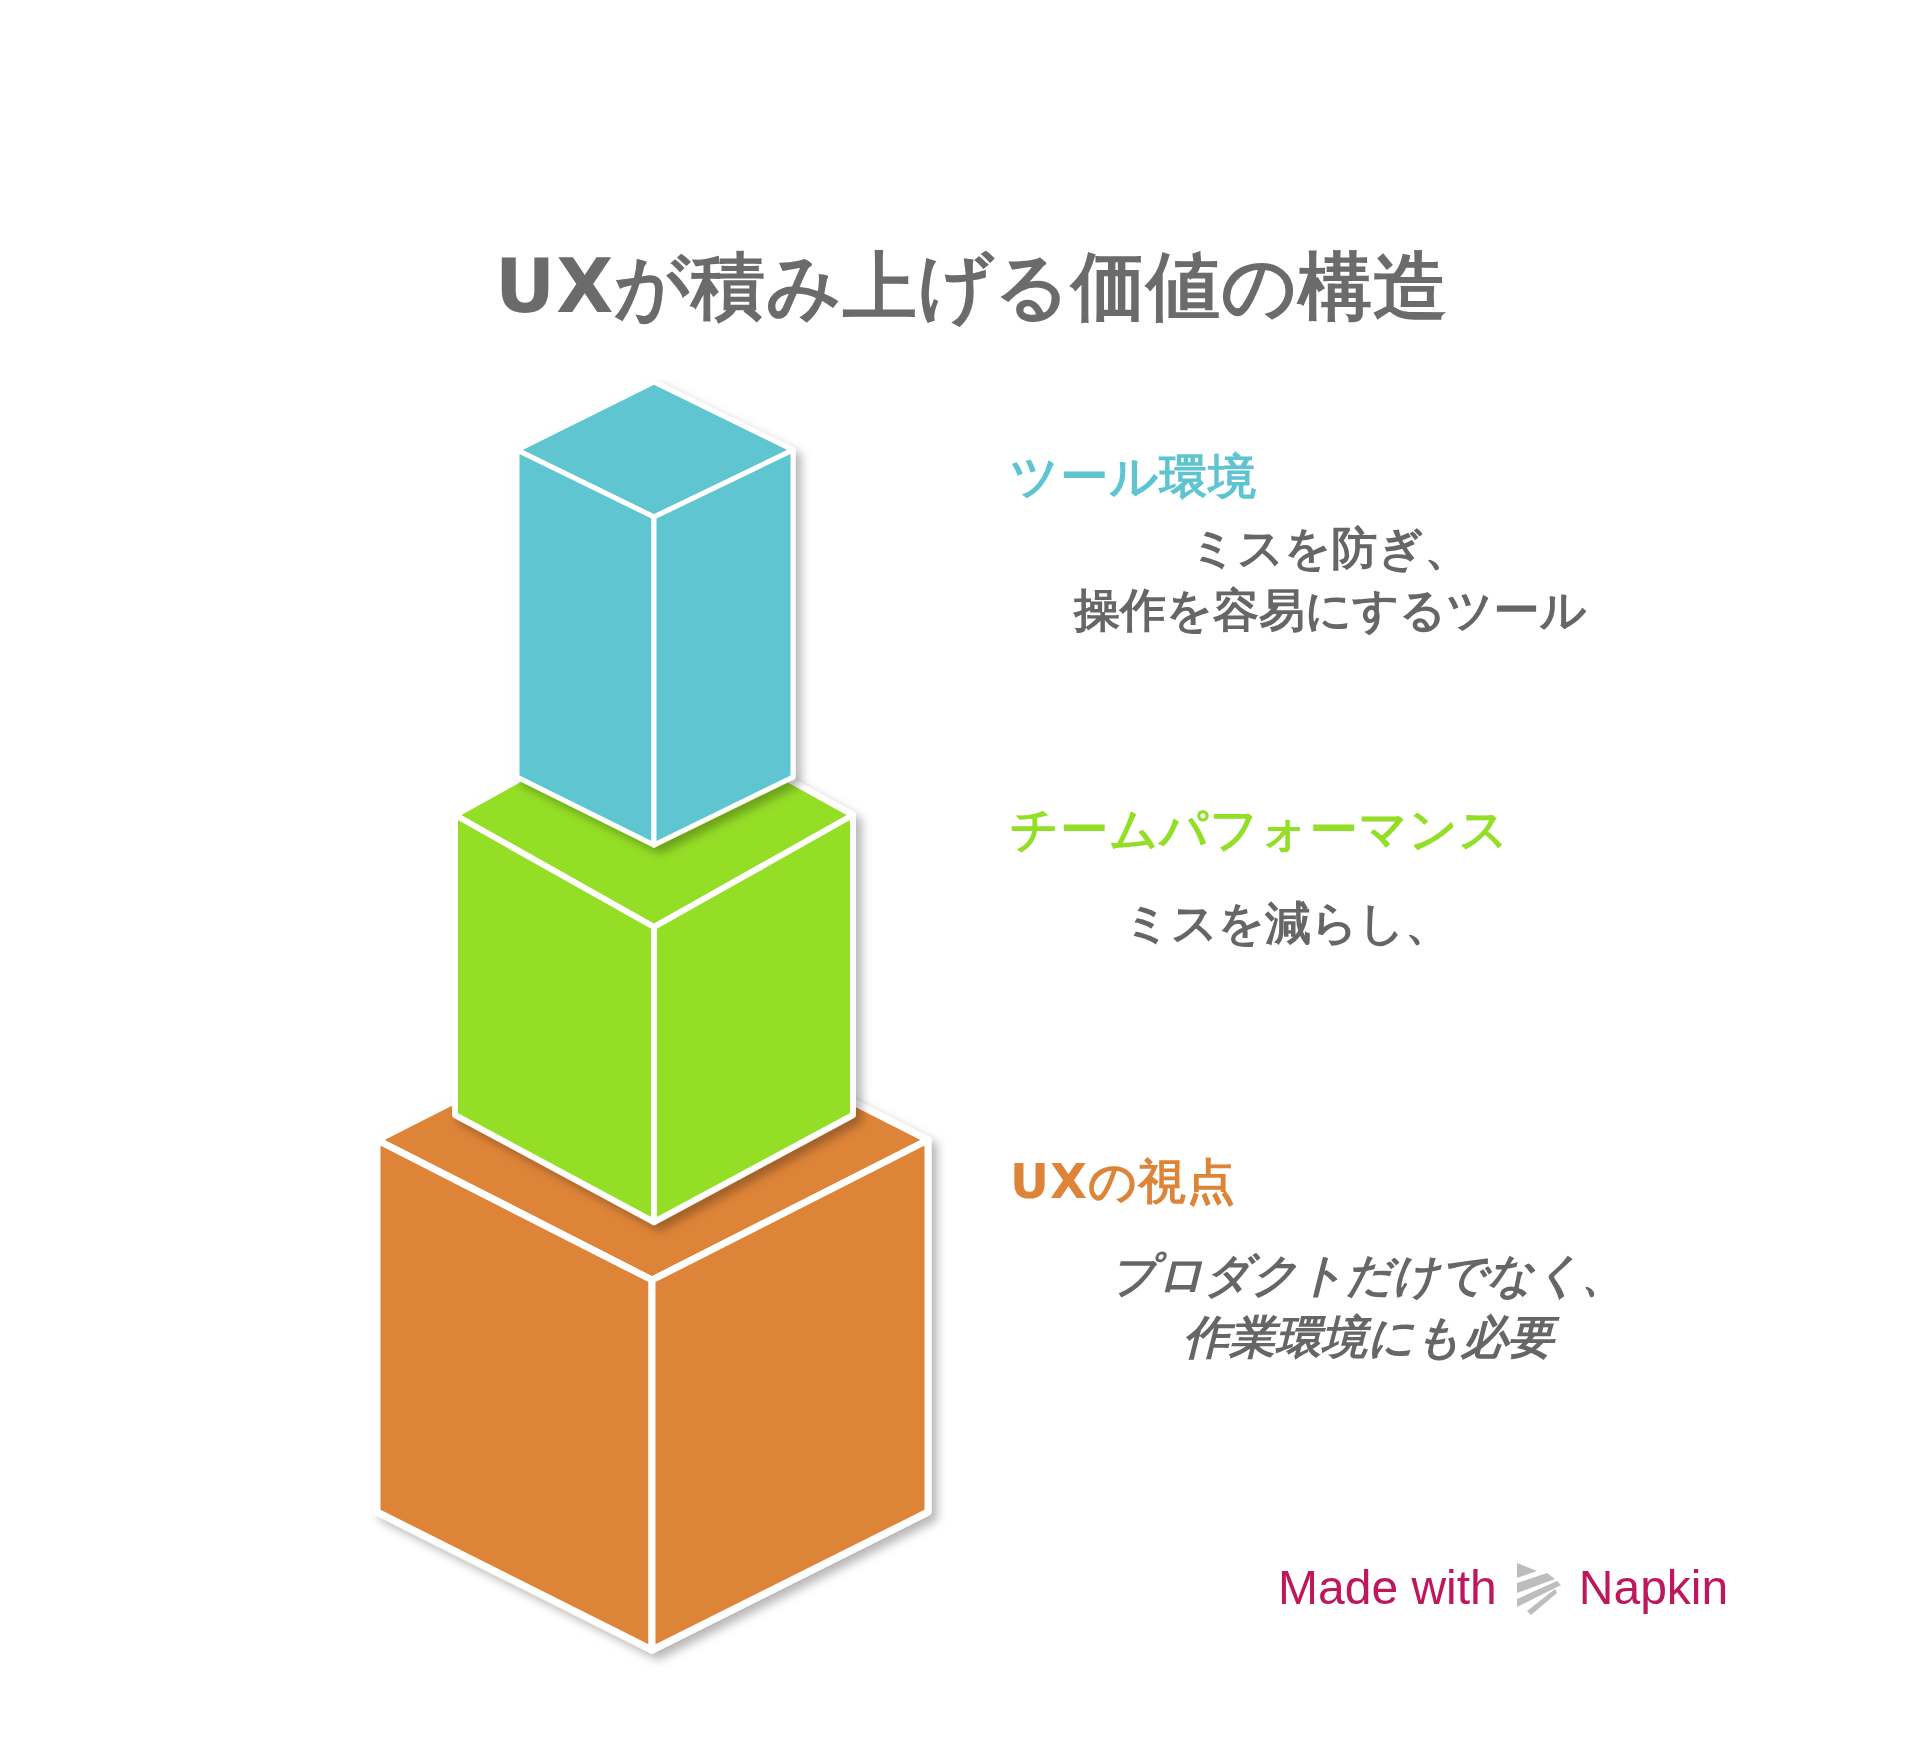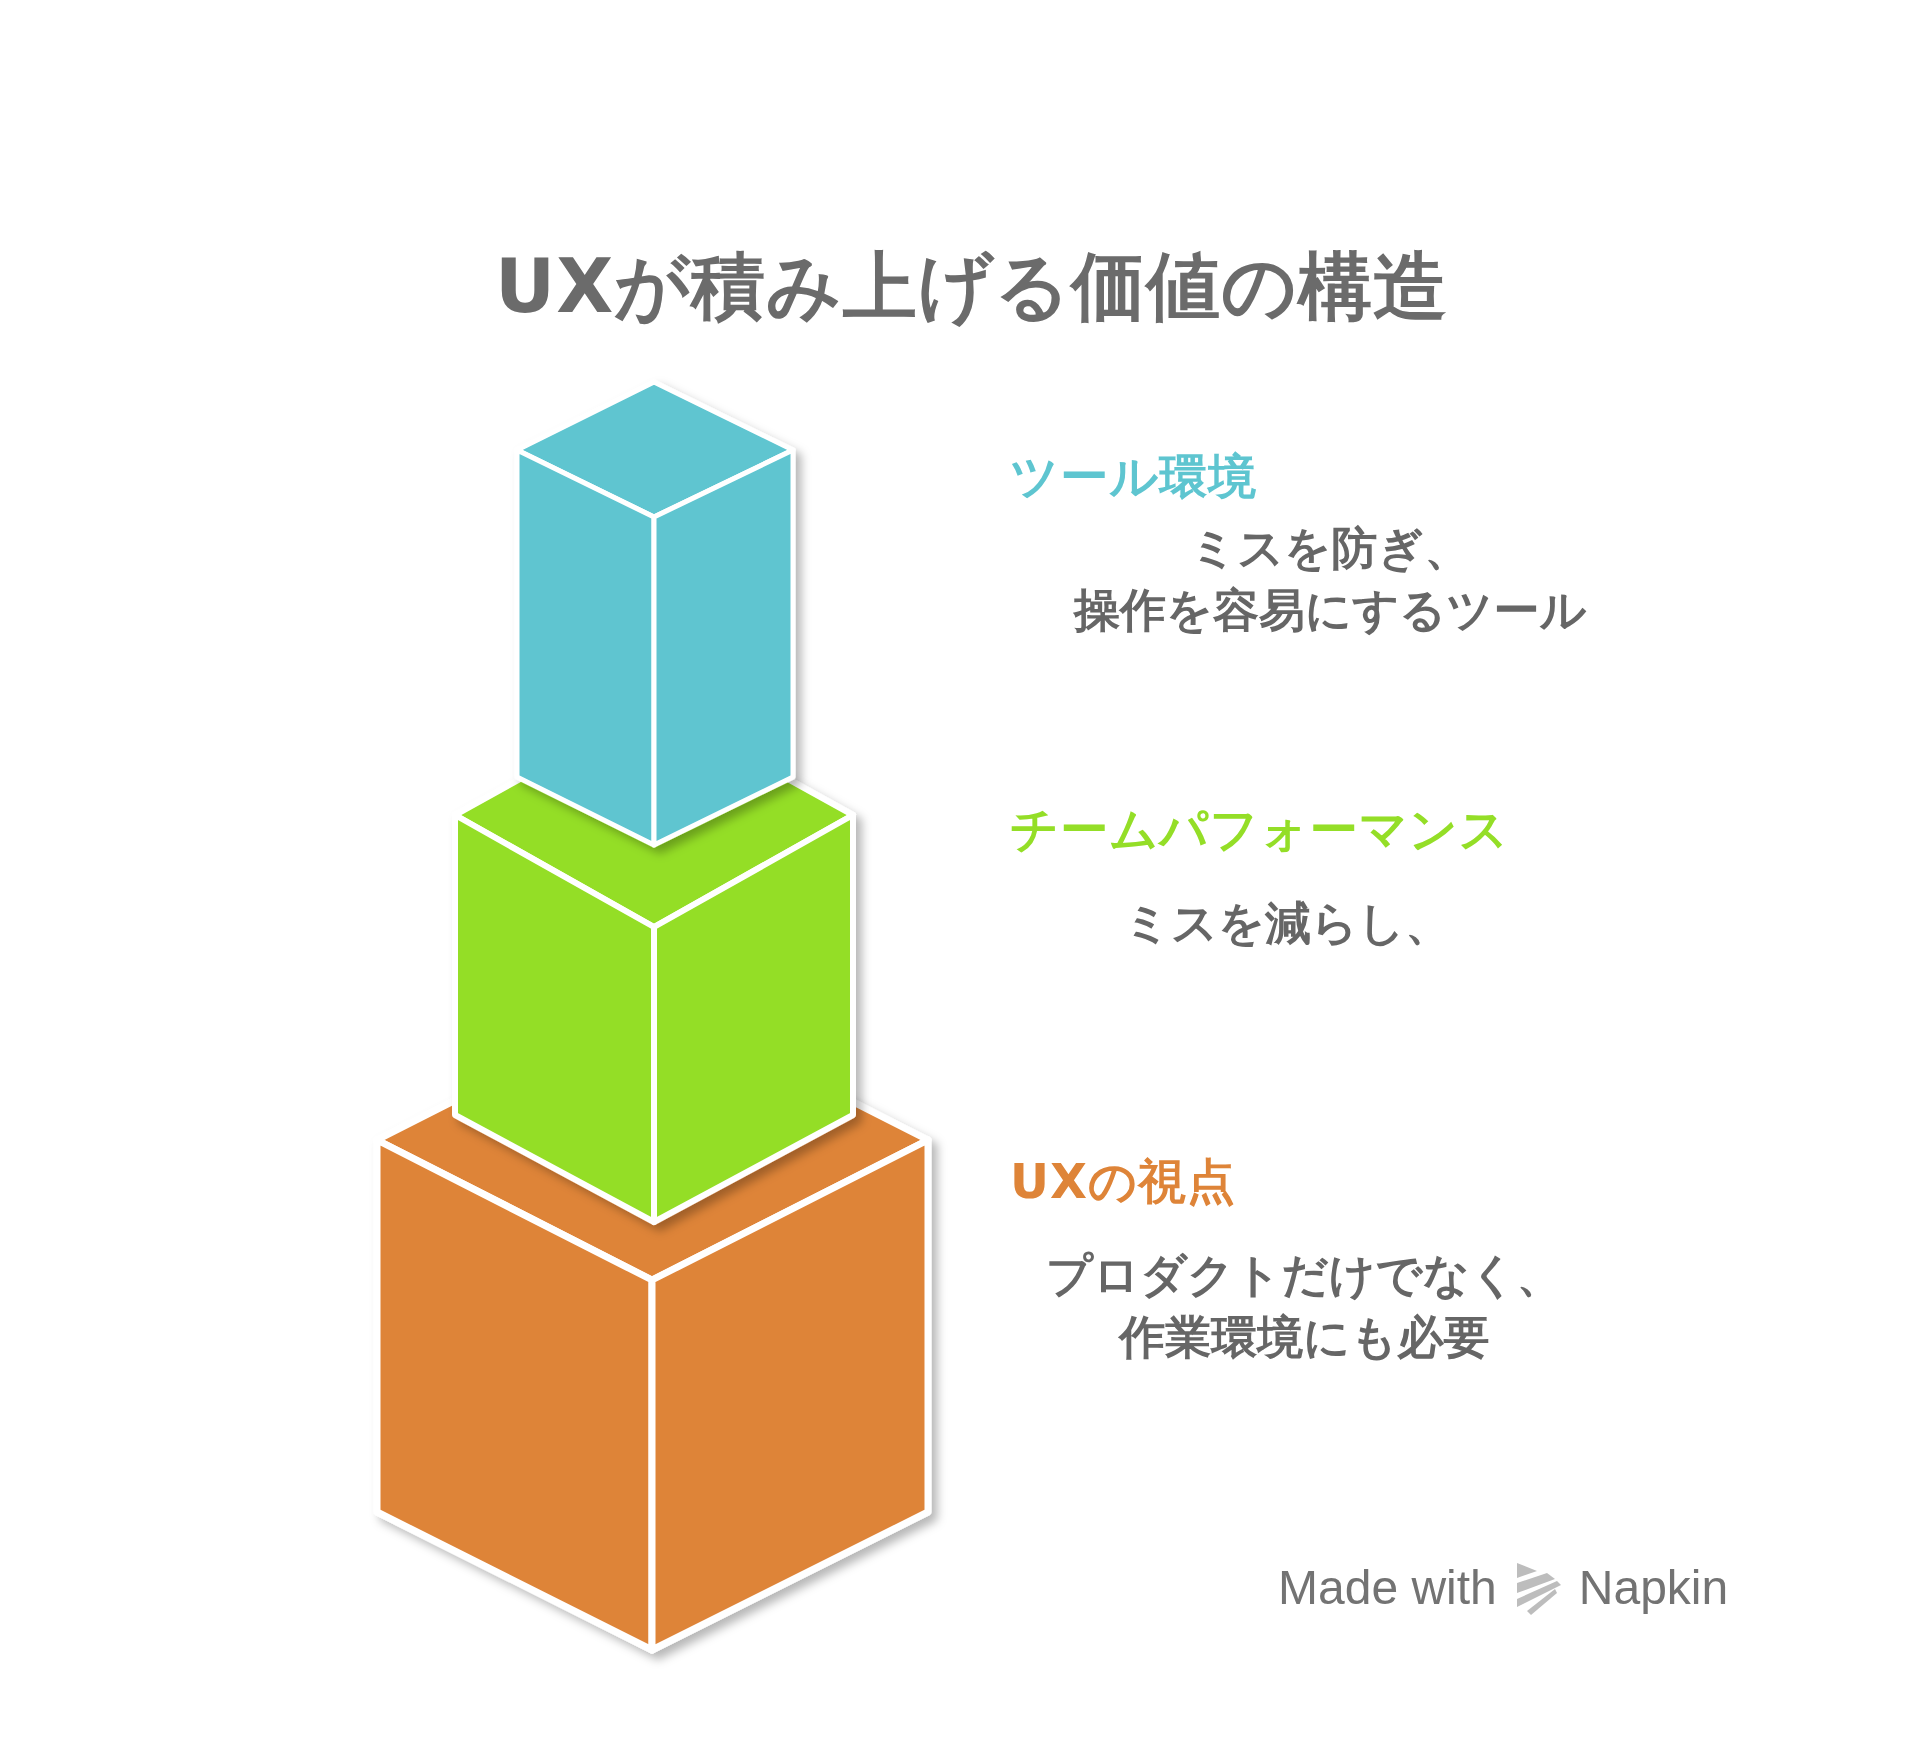--- a/index.html
+++ b/index.html
@@ -5,21 +5,21 @@
   html, body { margin: 0; padding: 0; background: #ffffff; }
   body { width: 1931px; height: 1760px; position: relative; overflow: hidden;
          font-family: "DejaVu Sans", "Liberation Sans", sans-serif; }
   .title { position: absolute; left: 0; width: 1931px; top: 238px; text-align: center;
            font-size: 74px; font-weight: bold; color: #6b6b6b; letter-spacing: 1px; margin-left: 6px; }
   svg.stack { position: absolute; left: 0; top: 0; }
   .label { position: absolute; font-weight: bold; }
   .heading { font-size: 48px; font-weight: bold; letter-spacing: 1px; white-space: nowrap; }
   .desc { font-size: 46px; font-weight: bold; color: #666666; line-height: 62px; white-space: nowrap; text-align: center; }
   .footer { position: absolute; left: 1278px; top: 1560px; display: flex; align-items: center;
-            font-size: 48px; color: #737373; font-family: "Liberation Sans", sans-serif; }
+            font-size: 48px; color: #be185d; font-family: "Liberation Sans", sans-serif; }
   .footer .logo { width: 50px; height: 54px; margin: 0 14px 0 18px; }
 </style>
 </head>
 <body>
 
 <div class="title">UXが積み上げる価値の構造</div>
 
 <svg class="stack" width="1931" height="1760" viewBox="0 0 1931 1760">
   <defs>
     <filter id="sh" x="-20%" y="-20%" width="140%" height="140%">
@@ -56,21 +56,21 @@
 
 <div class="label" style="left:1010px; top:798px;">
   <div class="heading" style="color:#94de27;">チームパフォーマンス</div>
   <div class="desc" style="margin-left:56px; margin-top:30px;">
     <div>ミスを減らし、</div>
   </div>
 </div>
 
 <div class="label" style="left:1010px; top:1150px;">
   <div class="heading" style="color:#de8438;">UXの視点</div>
-  <div class="desc" style="margin-left:36px; margin-top:30px;">
+  <div class="desc" style="margin-left:100px; margin-top:30px;font-style:italic;">
     <div>プロダクトだけでなく、</div>
     <div>作業環境にも必要</div>
   </div>
 </div>
 
 <div class="footer">
   <span>Made with</span>
   <svg class="logo" viewBox="0 0 50 54">
     <polygon points="2,2 22,10 2,17" fill="#bdbdbd"></polygon>
     <polygon points="2,22 32,12 40,18 2,32" fill="#bdbdbd"></polygon>

